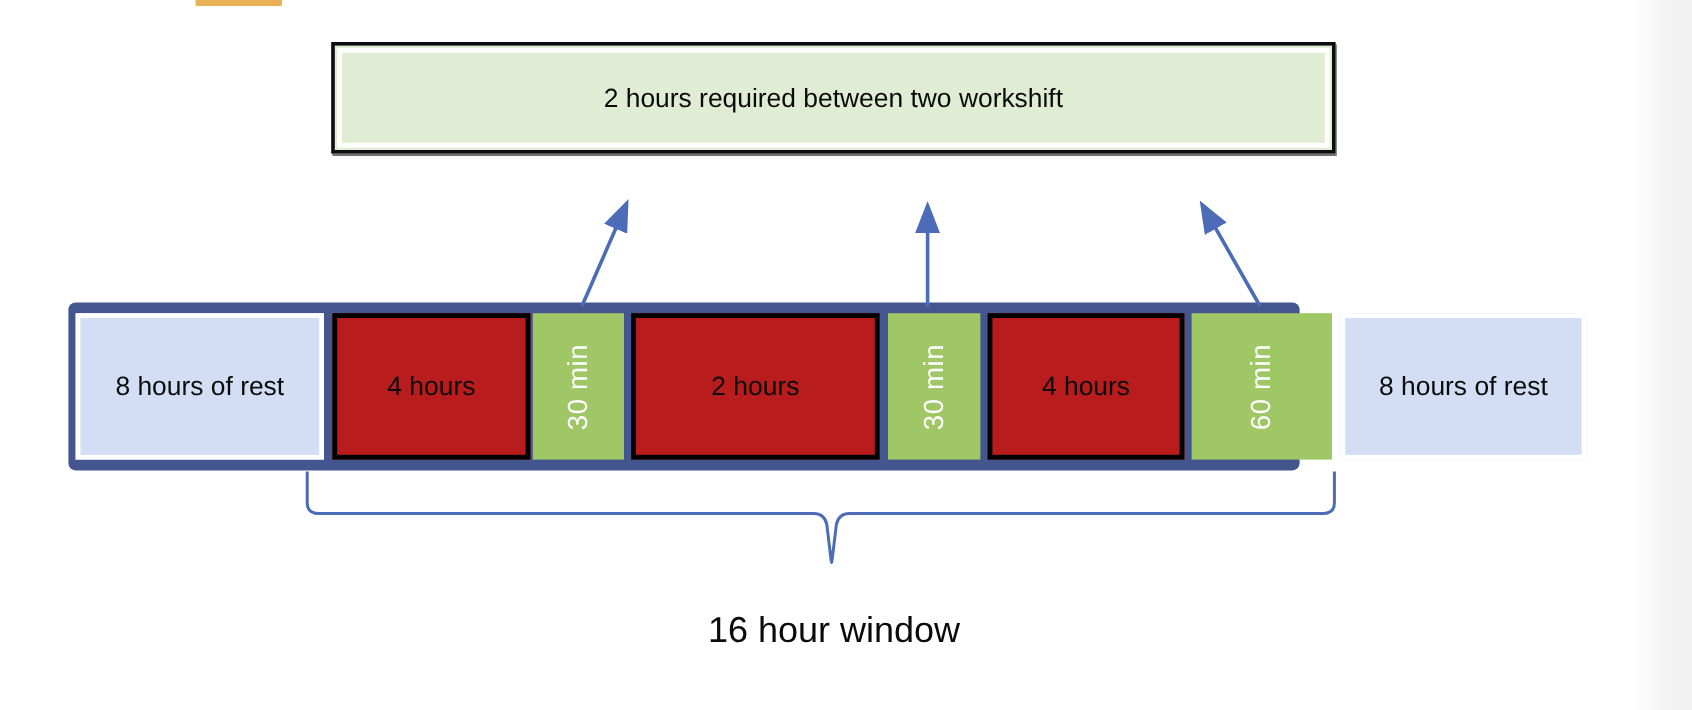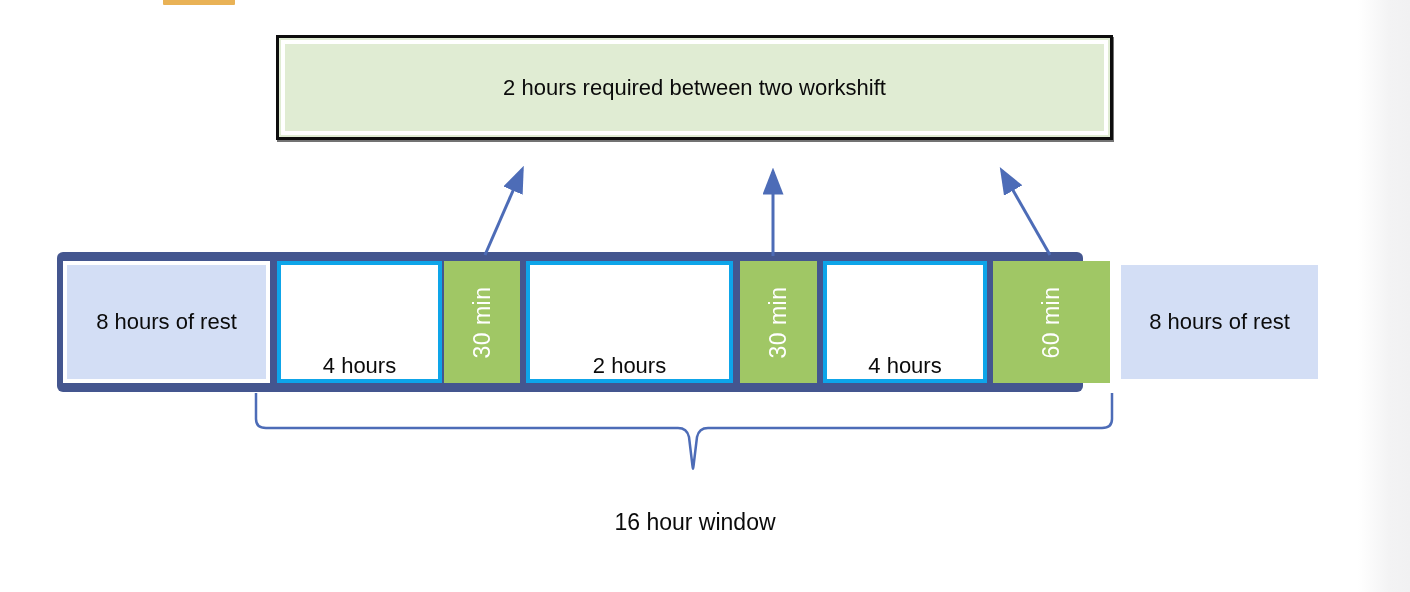--- a/index.html
+++ b/index.html
@@ -12,21 +12,21 @@
   }
   .orange-bar{
     position:absolute;left:163px;top:0;width:72px;height:5px;
     background:#E9B256;border-radius:0 0 1px 1px;
   }
   .right-edge{
     position:absolute;right:0;top:0;width:52px;height:592px;
     background:linear-gradient(to right,#ffffff 0%,#f3f3f4 60%,#f1f1f2 100%);
   }
   .callout{
-    position:absolute;left:276px;top:35px;width:837px;height:105px;
+    position:absolute;left:276px;top:35px;width:837px;height:93px;
     box-sizing:border-box;
     background:#E0ECD3;
     border:3px solid #0d0d0d;
     box-shadow:1px 2px 0 rgba(0,0,0,0.55);
     display:flex;align-items:center;justify-content:center;
   }
   .callout::before{
     content:"";position:absolute;inset:2px;border:4px solid #ffffff;pointer-events:none;
   }
   .callout-text{
@@ -37,31 +37,31 @@
     position:absolute;left:57px;top:252px;width:1026px;height:140px;
     background:#44568F;border-radius:6px;
   }
   .seg{
     position:absolute;top:9px;height:122px;
     box-sizing:border-box;
     display:flex;align-items:center;justify-content:center;
     font-size:22px;color:#0b0b0b;
   }
   .seg.rest{background:#D3DEF5;border:4px solid #ffffff;}
-  .seg.work{background:#ffffff;border:4px solid #0ea5e9;align-items:flex-end;}
+  .seg.work{background:#b91c1c;border:4px solid #000000;}
   .seg.break{background:#A0C765;color:#ffffff;}
   .seg.break .vlabel{
     transform:rotate(-90deg);white-space:nowrap;font-size:23px;letter-spacing:0.5px;
   }
   .connectors{
     position:absolute;left:0;top:0;width:1410px;height:592px;pointer-events:none;
   }
   .window-label{
     position:absolute;left:575px;top:509px;width:240px;
-    text-align:center;font-size:23px;color:#0b0b0b;
+    text-align:center;font-size:30px;color:#0b0b0b;
   }
 </style>
 </head>
 <body>
 
 <div class="canvas">
 
   <div class="right-edge"></div>
 
   <div class="orange-bar"></div>

